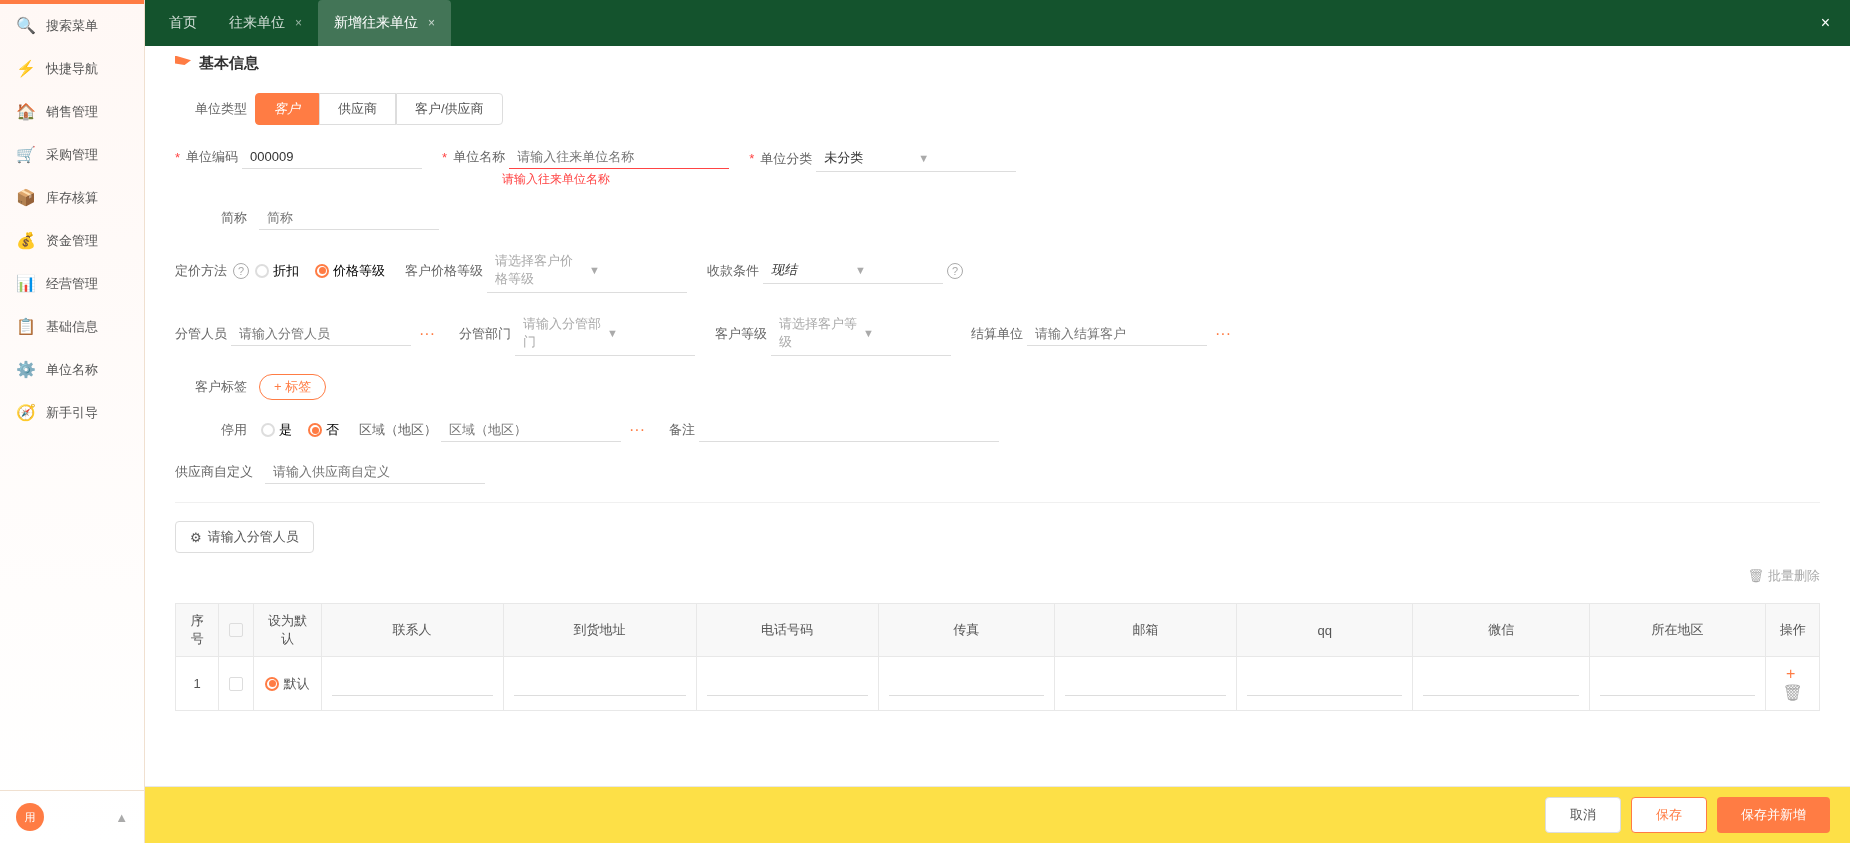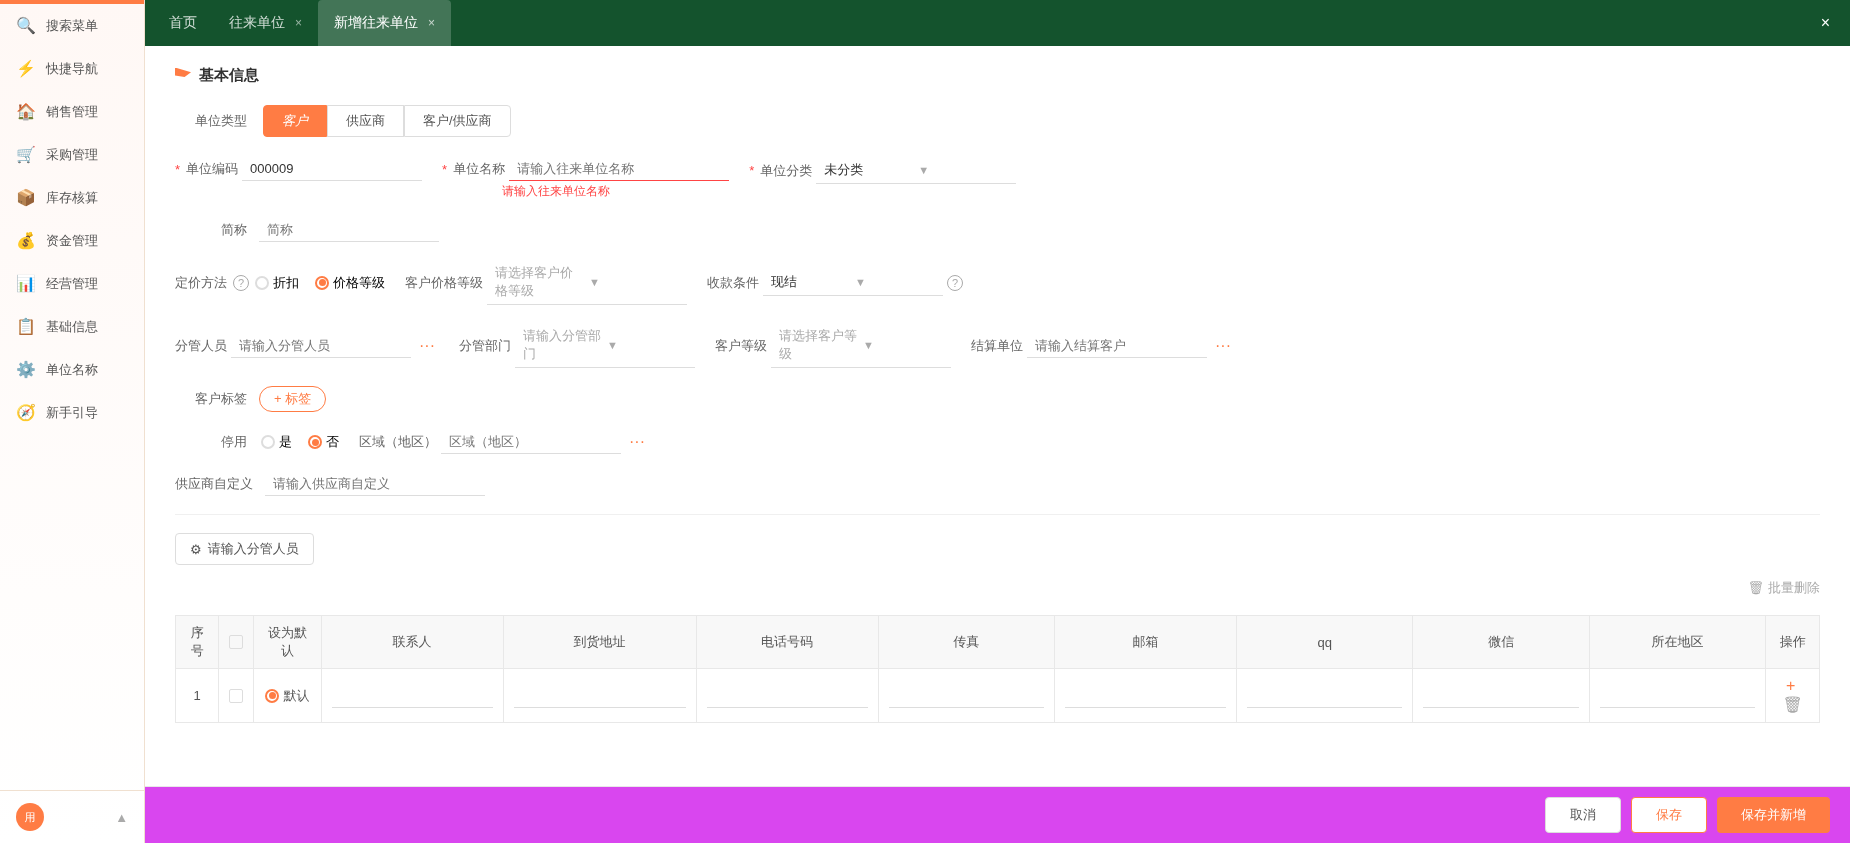--- a/index.html
+++ b/index.html
@@ -87,21 +87,21 @@
       cursor: pointer;
       font-size: 16px;
       padding: 0 12px;
     }
 
     
     .content {
       flex: 1;
       overflow-y: auto;
       background: white;
-      padding: 20px 30px;
+      padding: 8px 30px;
     }
 
     
     .section-title {
       display: flex;
       align-items: center;
       gap: 8px;
       font-size: 15px;
       font-weight: bold;
       color: #333;
@@ -112,21 +112,20 @@
       background: #ff7c44;
       clip-path: polygon(0 0, 100% 30%, 60% 60%, 0 50%);
     }
 
     
     .form-row {
       display: flex;
       align-items: center;
       margin-bottom: 18px;
       flex-wrap: wrap;
-      gap: 8px;
     }
     .form-label {
       color: #666;
       white-space: nowrap;
       min-width: 80px;
       text-align: right;
       padding-right: 8px;
     }
 
     
@@ -272,21 +271,21 @@
       padding: 6px 0;
       color: #aaa;
       font-size: 13px;
     }
     .batch-delete span {
       cursor: pointer;
     }
 
     
     .bottom-bar {
-      background: #d946ef;
+      background: #fde047;
       border-top: 1px solid #e8e8e8;
       padding: 10px 20px;
       display: flex;
       justify-content: flex-end;
       gap: 10px;
       flex-shrink: 0;
     }
     .btn-cancel {
       padding: 8px 24px;
       border: 1px solid #ddd;
@@ -480,21 +479,21 @@
       <div style="display:flex; align-items:center; gap:4px;">
         <span class="inline-label">客户价格等级</span>
         <div class="form-select" style="width:200px;">
           <span style="color:#aaa;">请选择客户价格等级</span>
           <span class="arrow">▼</span>
         </div>
       </div>
       <div style="display:flex; align-items:center; gap:4px;">
         <span class="inline-label">收款条件</span>
         <div class="form-select" style="width:180px;">
-          <span style="color:#333;">现结</span>
+          <span style="color:#333;font-style:italic;">现结</span>
           <span class="arrow">▼</span>
         </div>
         <span class="help-icon">?</span>
       </div>
     </div>
 
     <div style="display:flex; align-items:center; gap:20px; margin-bottom:18px; flex-wrap:wrap;">
       <div style="display:flex; align-items:center; gap:4px;">
         <span class="inline-label">分管人员</span>
         <input type="text" class="form-input" style="width: 150px;" placeholder="请输入分管人员">
@@ -537,20 +536,24 @@
           <label class="radio-item">
             <div class="radio-circle checked"></div>
             <span>否</span>
           </label>
         </div>
       </div>
       <div style="display:flex; align-items:center; gap:4px;">
         <span class="inline-label">区域（地区）</span>
         <input type="text" class="form-input" style="width: 160px;" placeholder="区域（地区）">
         <span class="dots-btn">···</span>
+      </div>
+      <div style="display:flex; align-items:center; gap:4px;">
+        <span class="inline-label">备注</span>
+        <input type="text" class="form-input" style="width: 300px;">
       </div>
     </div>
 
     <div style="display:flex; align-items:center; gap:4px; margin-bottom:18px;">
       <span class="inline-label" style="min-width:80px; text-align:right; padding-right:8px;">供应商自定义</span>
       <input type="text" class="form-input" style="width: 220px;" placeholder="请输入供应商自定义">
     </div>
 
     <hr class="form-divider">
 

